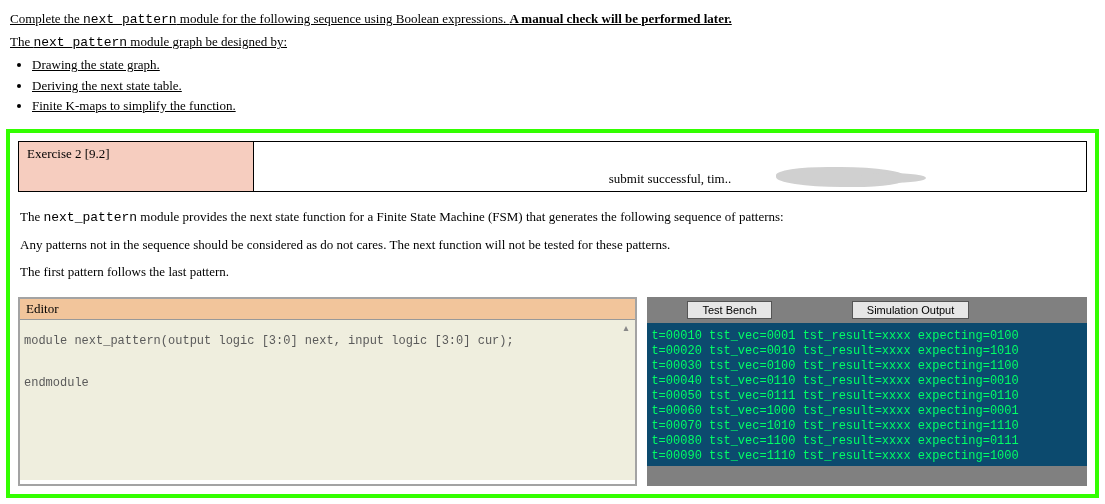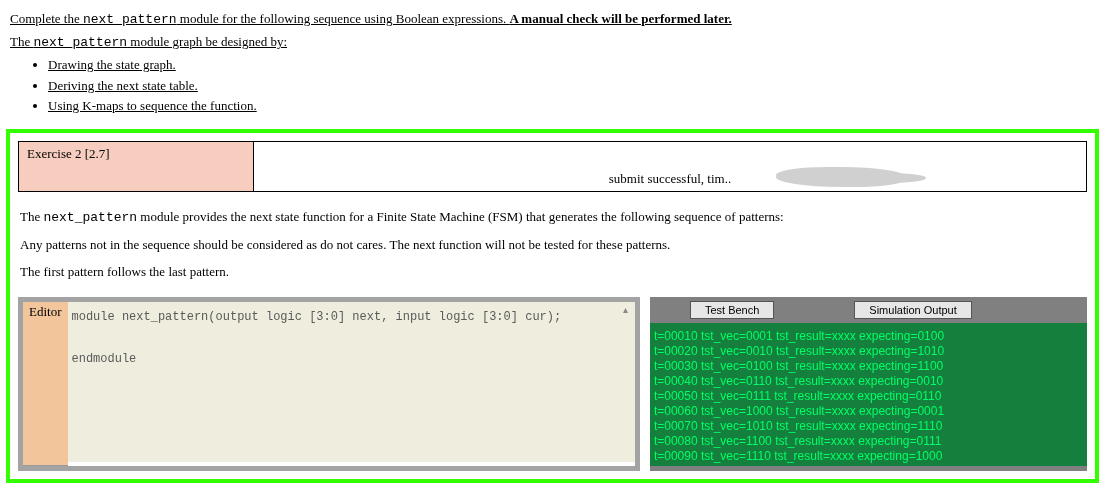--- a/index.html
+++ b/index.html
@@ -7,21 +7,21 @@
     font-family: "Times New Roman", serif;
     font-size: 13px;
     color: #000;
     background: #fff;
   }
   .mono { font-family: "Courier New", monospace; }
   .bold { font-weight: bold; }
   .intro { padding: 6px 10px 4px 10px; line-height: 1.4; text-decoration: underline; }
   .intro p { margin: 4px 0; }
   .intro ul { margin: 2px 0 6px 22px; }
-  .intro li { margin: 2px 16px; }
+  .intro li { margin: 2px 0; }
 
   .panel-wrap {
     border: 4px solid #3f0;
     margin: 4px 6px 0 6px;
     padding: 8px;
     background: #fff;
   }
 
   .status-row {
     display: flex;
@@ -68,35 +68,36 @@
   .seq { font-family: "Courier New", monospace; font-size: 13px; margin: 6px 0; }
 
   .work-area {
     display: flex;
     gap: 10px;
     margin-top: 8px;
   }
   .editor-col {
     flex: 1.4;
     display: flex;
-    border: 5px solid #a3a3a3;
+    flex-direction: column;
+    border: 2px solid #a3a3a3;
   }
   .editor-head {
     background: #f2c59b;
     border-bottom: 1px solid #999;
     padding: 2px 6px;
     font-family: "Times New Roman", serif;
     font-size: 13px;
   }
   .editor-body {
     background: #efeede;
     font-family: "Courier New", monospace;
     font-size: 12px;
     color: #5a5a5a;
-    padding: 8px 4px;
+    padding: 14px 4px;
     min-height: 160px;
     white-space: pre;
     position: relative;
     border: none;
     width: 100%;
     resize: none;
     outline: none;
   }
   .editor-scroll {
     position: absolute;
@@ -120,50 +121,50 @@
   }
   .tab-btn {
     background: #e6e6e6;
     border: 1px solid #555;
     padding: 2px 14px;
     font-family: Arial, sans-serif;
     font-size: 11px;
     cursor: pointer;
   }
   .sim-out {
-    background: #15803d;
-    font-family: Liberation Sans, sans-serif;
+    background: #0c4a6e;
+    font-family: Liberation Mono, monospace;
     font-size: 12px;
     color: #00ff66;
     padding: 6px 4px 2px 4px;
     white-space: pre;
     line-height: 1.25;
   }
 </style>
 </head>
 <body>
 
 <div class="intro">
   <p>
     <span>Complete the </span><span class="mono">next_pattern</span><span> module for the following sequence using Boolean expressions. </span><span class="bold">A manual check will be performed later.</span>
   </p>
   <p>
     <span>The </span><span class="mono">next_pattern</span><span> module graph be designed by:</span>
   </p>
   <ul>
     <li>Drawing the state graph.</li>
     <li>Deriving the next state table.</li>
-    <li>Using K-maps to sequence the function.</li>
+    <li>Finite K-maps to simplify the function.</li>
   </ul>
 </div>
 
 <div class="panel-wrap">
 
   <div class="status-row">
-    <div class="status-left">Exercise 2 [2.7]</div>
+    <div class="status-left">Exercise 2 [9.2]</div>
     <div class="status-mid">
       <span>submit successful, tim..</span>
       <div class="smudge"></div>
     </div>
   </div>
 
   <div class="desc">
     <p>
       <span>The </span><span class="mono">next_pattern</span><span> module provides the next state function for a Finite State Machine (FSM) that generates the following sequence of patterns:</span>
     </p>

